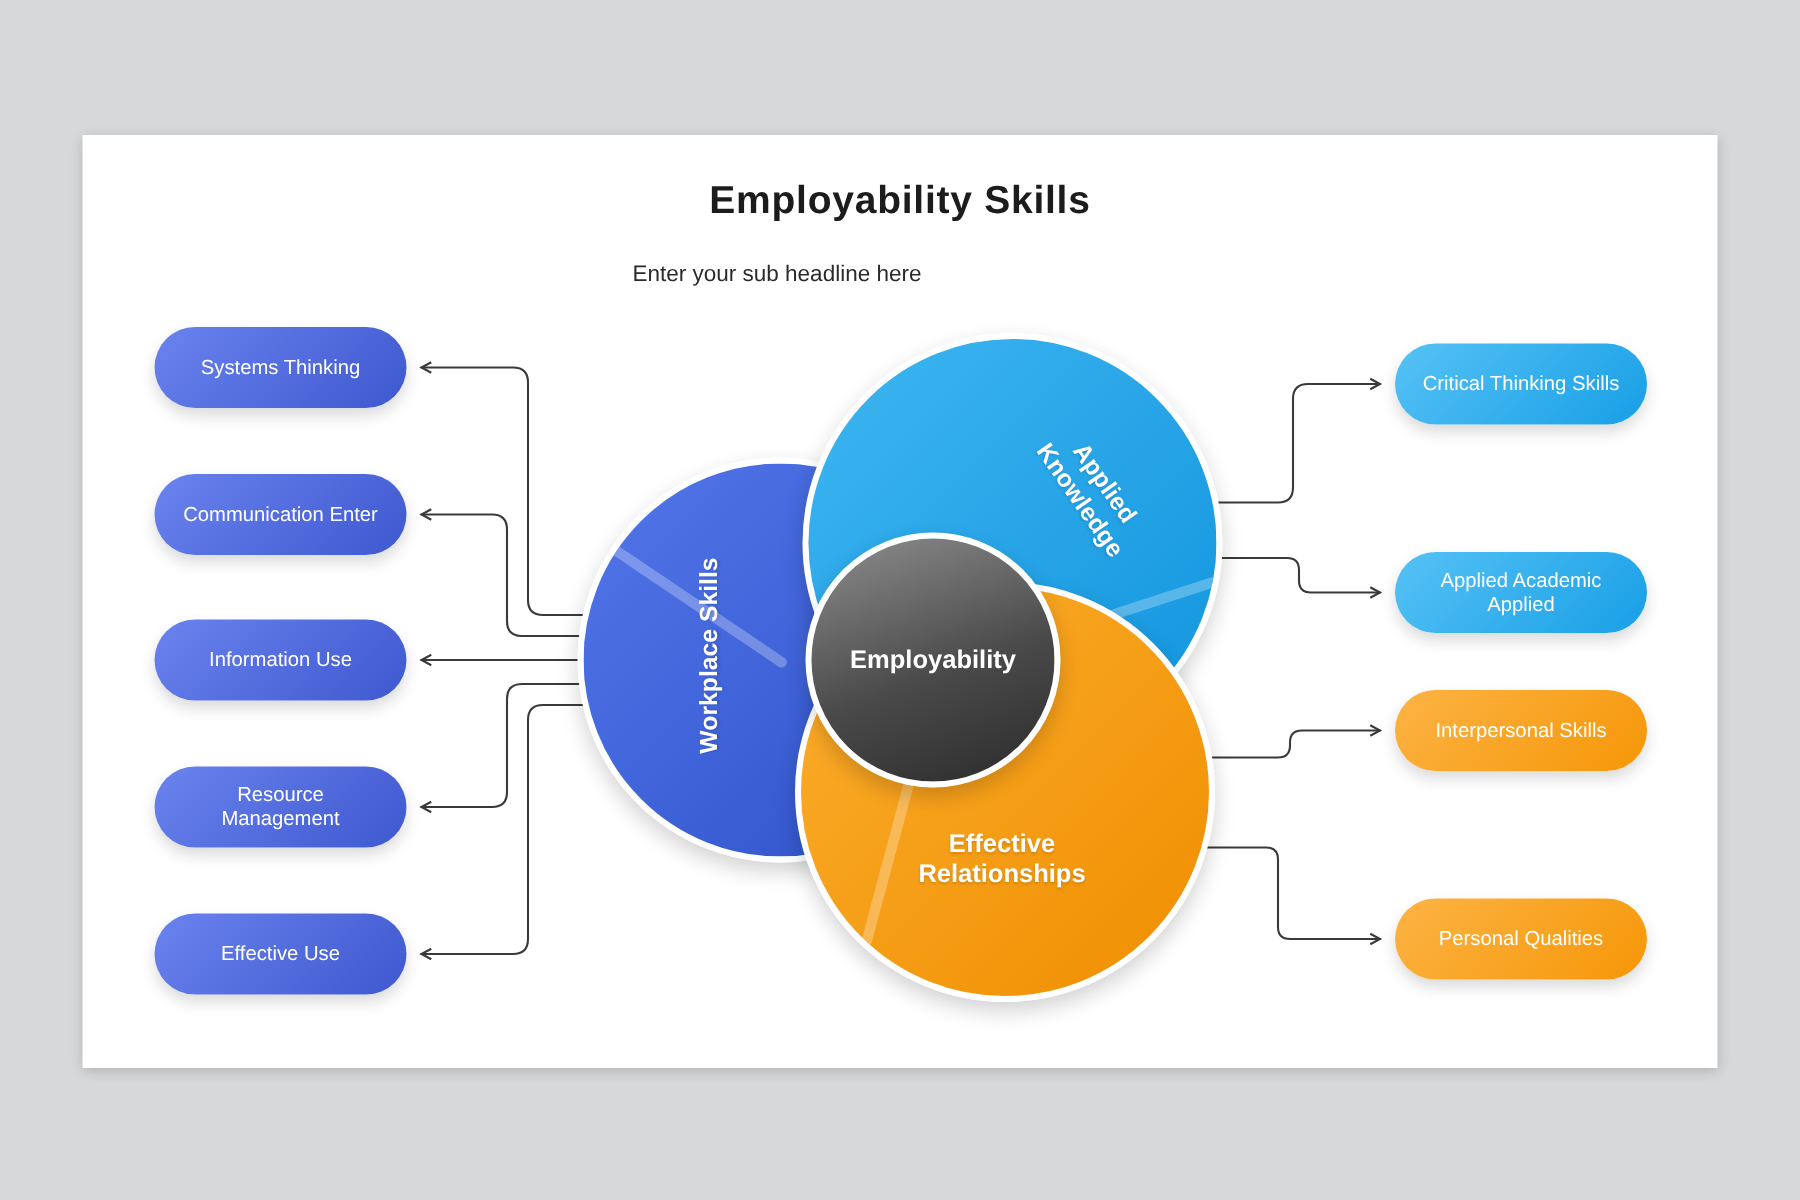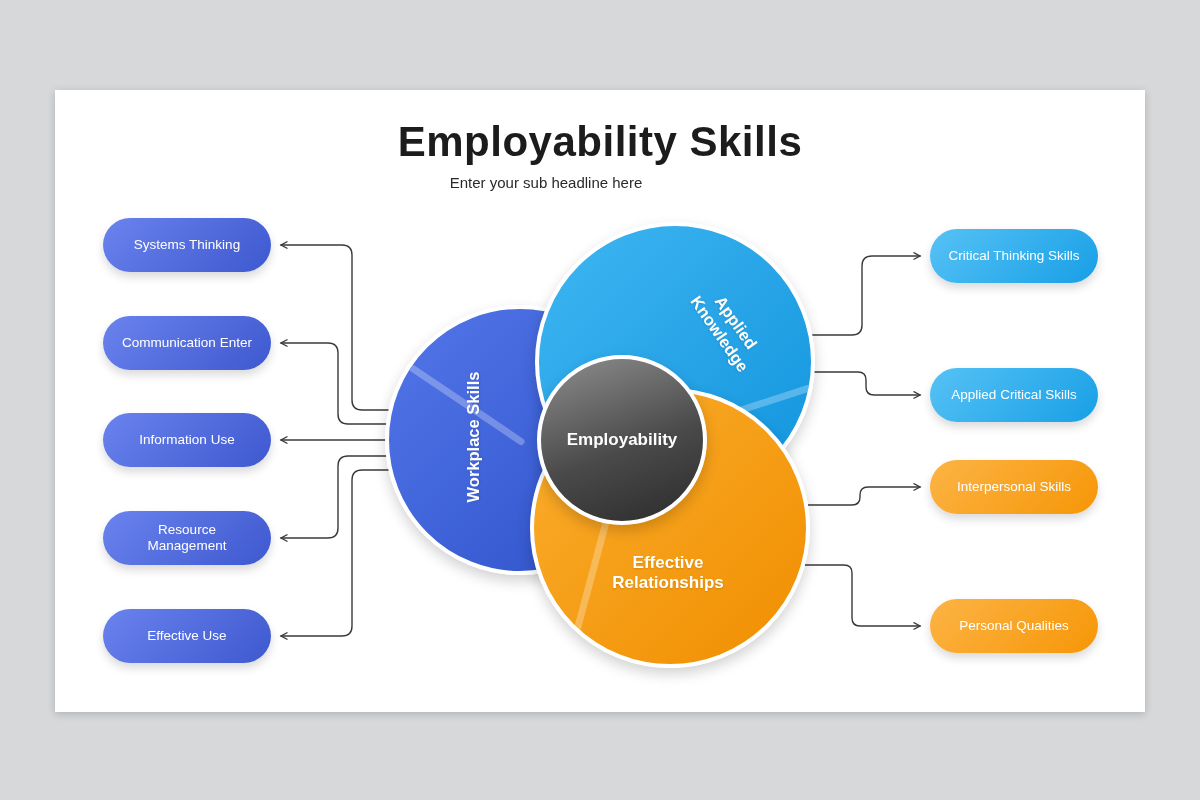--- a/index.html
+++ b/index.html
@@ -12,26 +12,26 @@
   }
   .canvas{position:absolute;left:0;top:0;width:1200px;height:800px;}
   .slide{
     position:absolute;left:55px;top:90px;width:1090px;height:622px;
     background:#ffffff;
     box-shadow:0 2px 8px rgba(0,0,0,0.18);
   }
   .title{
     position:absolute;left:0;top:118px;width:1200px;
     text-align:center;
-    font-size:42px;font-weight:600;color:#1c1c1c;letter-spacing:0.5px;
+    font-size:26px;font-weight:600;color:#1c1c1c;letter-spacing:0.5px;
   }
   .subtitle{
     position:absolute;left:0;top:174px;width:1036px;
     text-align:center;
-    font-size:15px;color:#2a2a2a;padding-left:28px;
+    font-size:15px;color:#2a2a2a;
   }
   svg.connectors{position:absolute;left:0;top:0;pointer-events:none;}
   .circle{
     position:absolute;border-radius:50%;
     border:4px solid #ffffff;
     box-sizing:border-box;
     overflow:hidden;
     box-shadow:0 6px 14px rgba(0,0,0,0.18);
   }
   .circle-blue{left:385px;top:305px;width:270px;height:270px;
@@ -139,21 +139,21 @@
     <span>Resource Management</span>
   </div>
   <div class="pill pill-blue pl" style="top:609px">
     <span>Effective Use</span>
   </div>
 
   <div class="pill pill-cyan pr" style="top:229px">
     <span>Critical Thinking Skills</span>
   </div>
   <div class="pill pill-cyan pr" style="top:368px">
-    <span>Applied Critical Skills</span>
+    <span>Applied Academic Applied</span>
   </div>
   <div class="pill pill-orange pr" style="top:460px">
     <span>Interpersonal Skills</span>
   </div>
   <div class="pill pill-orange pr" style="top:599px">
     <span>Personal Qualities</span>
   </div>
 
 </div>
 

